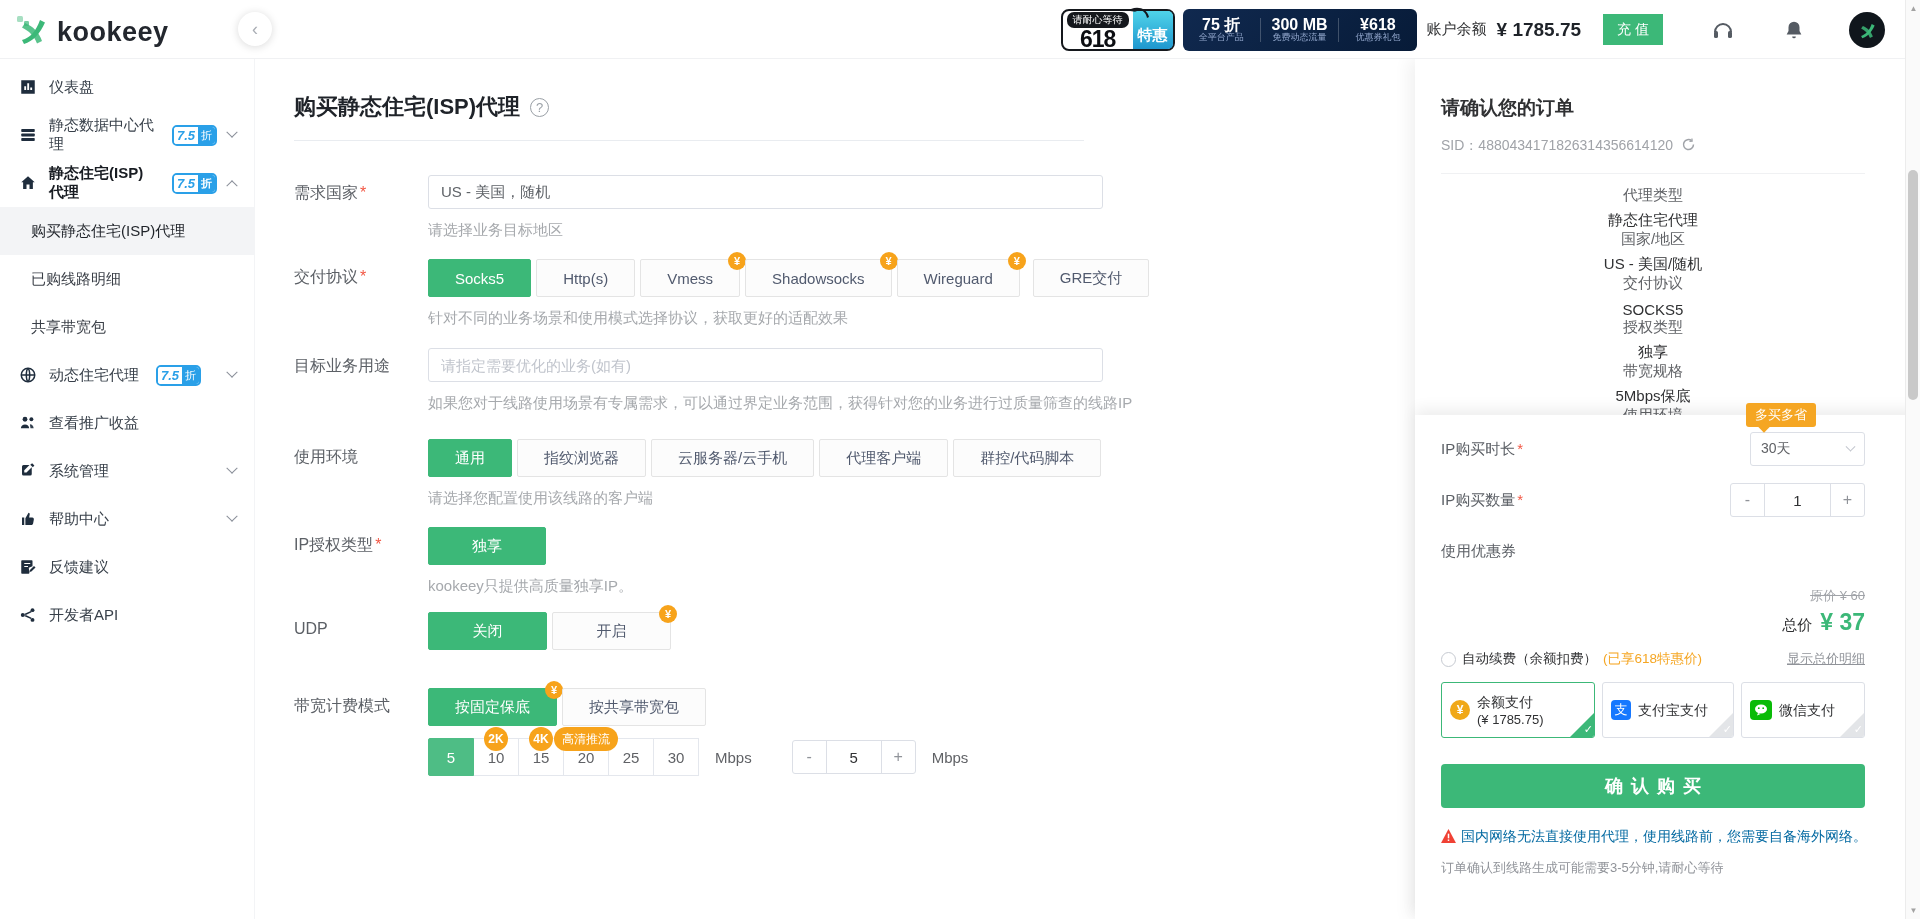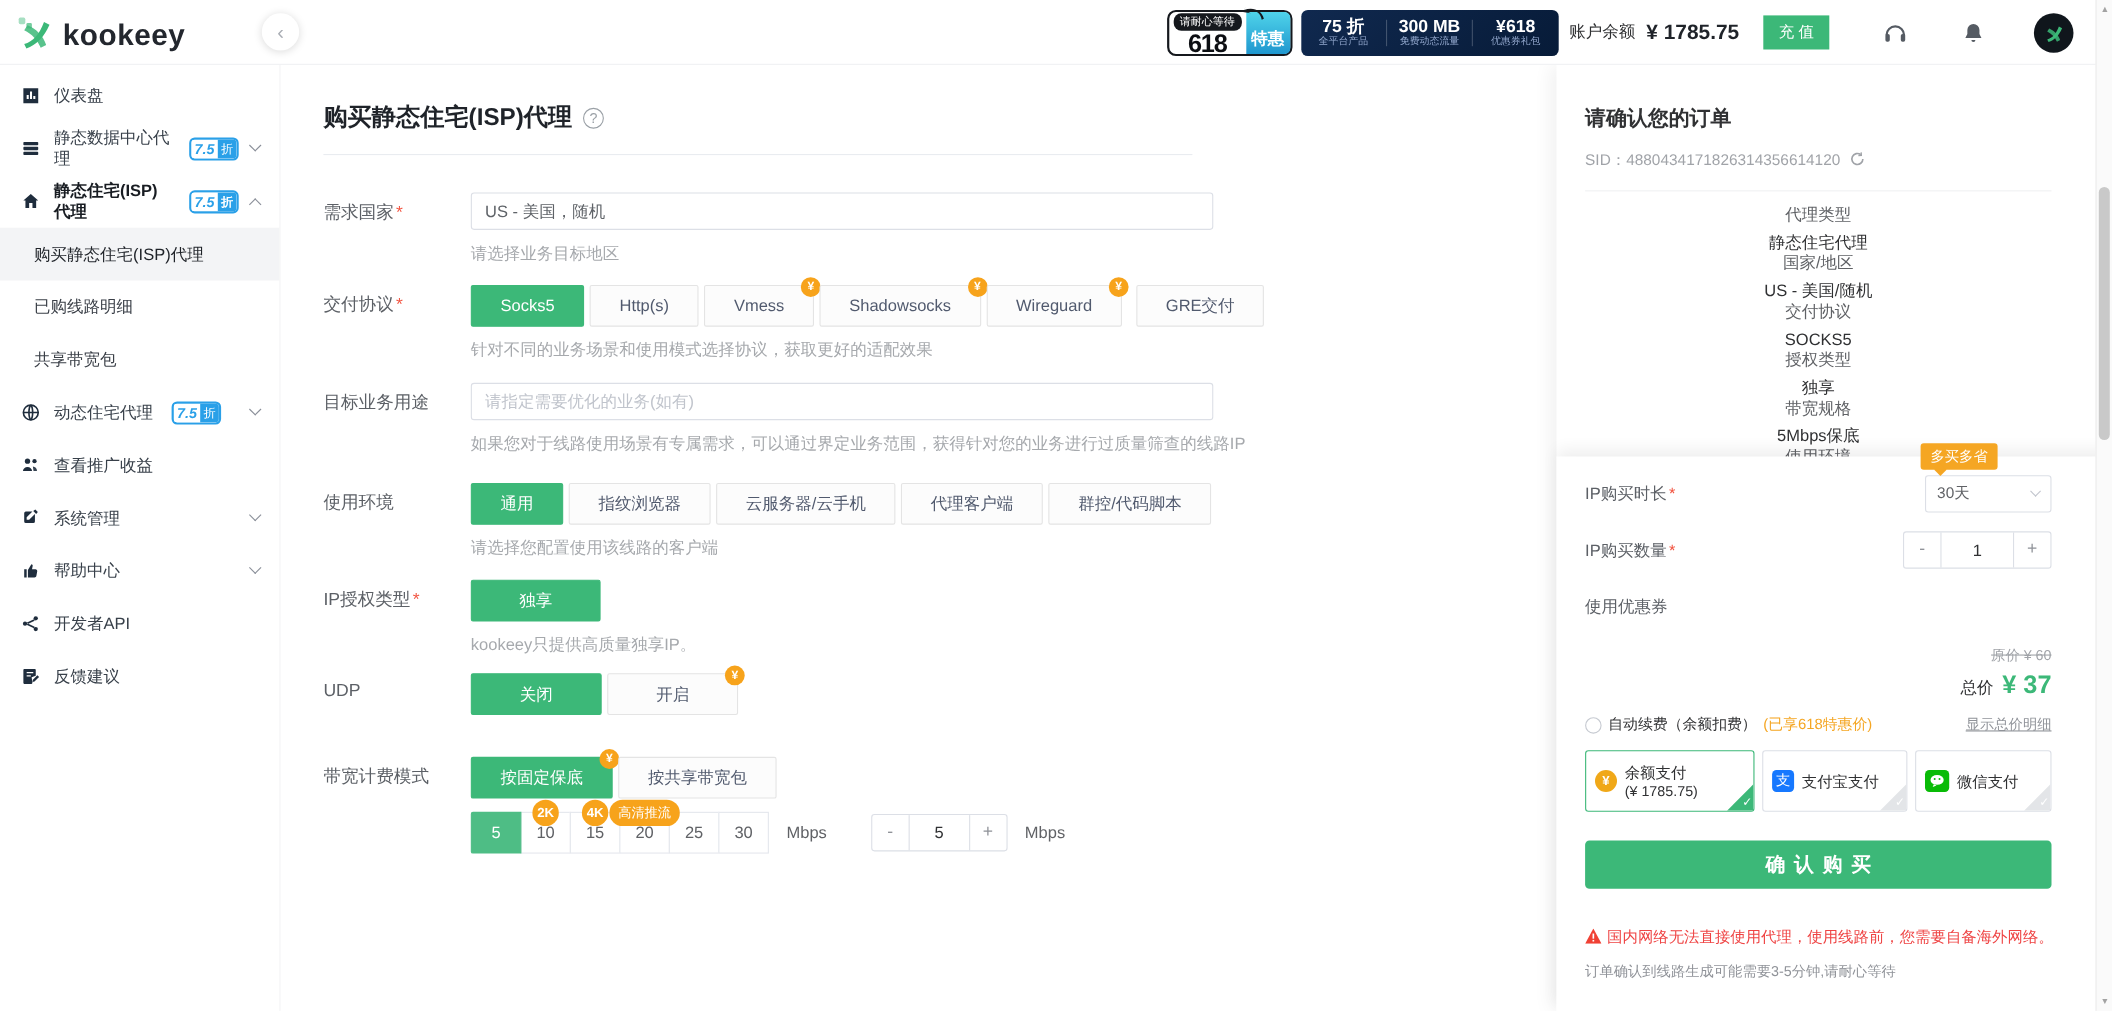--- a/index.html
+++ b/index.html
@@ -113,21 +113,21 @@
   .pc-1 { width:154px; } .pc-2 { width:132px; } .pc-3 { width:124px; }
   .pay-name { font-size:14px; color:#303133; line-height:1.35; }
   .pay-sub { font-size:13px; color:#303133; }
   .coin-icon { width:20px; height:20px; border-radius:50%; background:#f0a818; color:#fff; font-size:12px; font-weight:700; display:flex; align-items:center; justify-content:center; flex:none; }
   .alipay-icon { width:20px; height:20px; border-radius:4px; background:#1678ff; color:#fff; font-size:13px; display:flex; align-items:center; justify-content:center; flex:none; }
   .wechat-icon { width:22px; height:20px; border-radius:4px; background:#09bb07; display:flex; align-items:center; justify-content:center; flex:none; }
   .corner-check { position:absolute; right:0; bottom:0; width:0; height:0; border-style:solid; border-width:0 0 24px 24px; border-color:transparent transparent #3cb878 transparent; }
   .corner-check span { position:absolute; right:1px; bottom:-23px; color:#fff; font-size:11px; }
   .pay-card.dim .corner-check { border-color:transparent transparent #e3e5e8 transparent; }
   .confirm-btn { margin-top:26px; width:100%; height:44px; background:#3cb878; color:#fff; font-size:18px; font-weight:700; letter-spacing:8px; text-indent:8px; border:none; border-radius:4px; cursor:pointer; font-family:inherit; }
-  .warn-row { margin-top:35px; display:flex; align-items:center; gap:5px; font-size:14px; color:#ef4444; white-space:nowrap; }
+  .warn-row { margin-top:20px; display:flex; align-items:center; gap:5px; font-size:14px; color:#0369a1; white-space:nowrap; }
   .note-row { margin-top:13px; font-size:13px; color:#909399; }
 
   
   .scrollbar { position:absolute; right:0; top:0; width:15px; height:919px; background:#fafafa; border-left:1px solid #ececec; z-index:60; }
   .sb-arrow { position:absolute; left:0; width:15px; text-align:center; font-size:8px; color:#a2a2a2; }
   .sb-up { top:4px; } .sb-down { bottom:4px; }
   .sb-thumb { position:absolute; left:2px; top:170px; width:10px; height:230px; background:#c9c9c9; border-radius:6px; }
 </style>
 </head>
 <body>
@@ -304,37 +304,37 @@
             <path d="M4 10h3v10H4zM8.5 20h8c1.2 0 2.1-.8 2.3-2l1-5.5c.2-1.2-.8-2.5-2-2.5h-4.3l.8-4.2c.2-1-.5-2-1.6-2L8.5 11z"></path>
           </svg>
       </span>
       <span class="s-label">帮助中心</span>
       <span class="chev down"></span>
     </div>
 
     <div class="side-item">
       <span class="s-icon">
         <svg width="18" height="18" viewBox="0 0 24 24" fill="currentColor">
+            <path d="M4 3h13a1 1 0 0 1 1 1v7l-5 2 1 7-1 1H4a1 1 0 0 1-1-1V4a1 1 0 0 1 1-1zm3 5h8V6.5H7zm0 4h5v-1.5H7z" fill-rule="evenodd"></path>
+            <path d="M14.5 16l5.5-5.5 2 2L16.5 18l-2.6.6z"></path>
+          </svg>
+      </span>
+      <span class="s-label">反馈建议</span>
+    </div>
+
+    <div class="side-item">
+      <span class="s-icon">
+        <svg width="18" height="18" viewBox="0 0 24 24" fill="currentColor">
             <circle cx="5" cy="12" r="2.6"></circle>
             <circle cx="18" cy="5.5" r="2.6"></circle>
             <circle cx="18" cy="18.5" r="2.6"></circle>
             <path d="M6.8 10.8l9-4.2.9 1.8-9 4.2zM6.8 13.2l9 4.2.9-1.8-9-4.2z"></path>
           </svg>
       </span>
       <span class="s-label">开发者API</span>
-    </div>
-
-    <div class="side-item">
-      <span class="s-icon">
-        <svg width="18" height="18" viewBox="0 0 24 24" fill="currentColor">
-            <path d="M4 3h13a1 1 0 0 1 1 1v7l-5 2 1 7-1 1H4a1 1 0 0 1-1-1V4a1 1 0 0 1 1-1zm3 5h8V6.5H7zm0 4h5v-1.5H7z" fill-rule="evenodd"></path>
-            <path d="M14.5 16l5.5-5.5 2 2L16.5 18l-2.6.6z"></path>
-          </svg>
-      </span>
-      <span class="s-label">反馈建议</span>
     </div>
   </nav>
 
   <main class="main">
     <div class="page-head">
       <h1 class="page-title">购买静态住宅(ISP)代理</h1>
       <span class="q-icon">?</span>
     </div>
     <div class="title-divider"></div>
 

